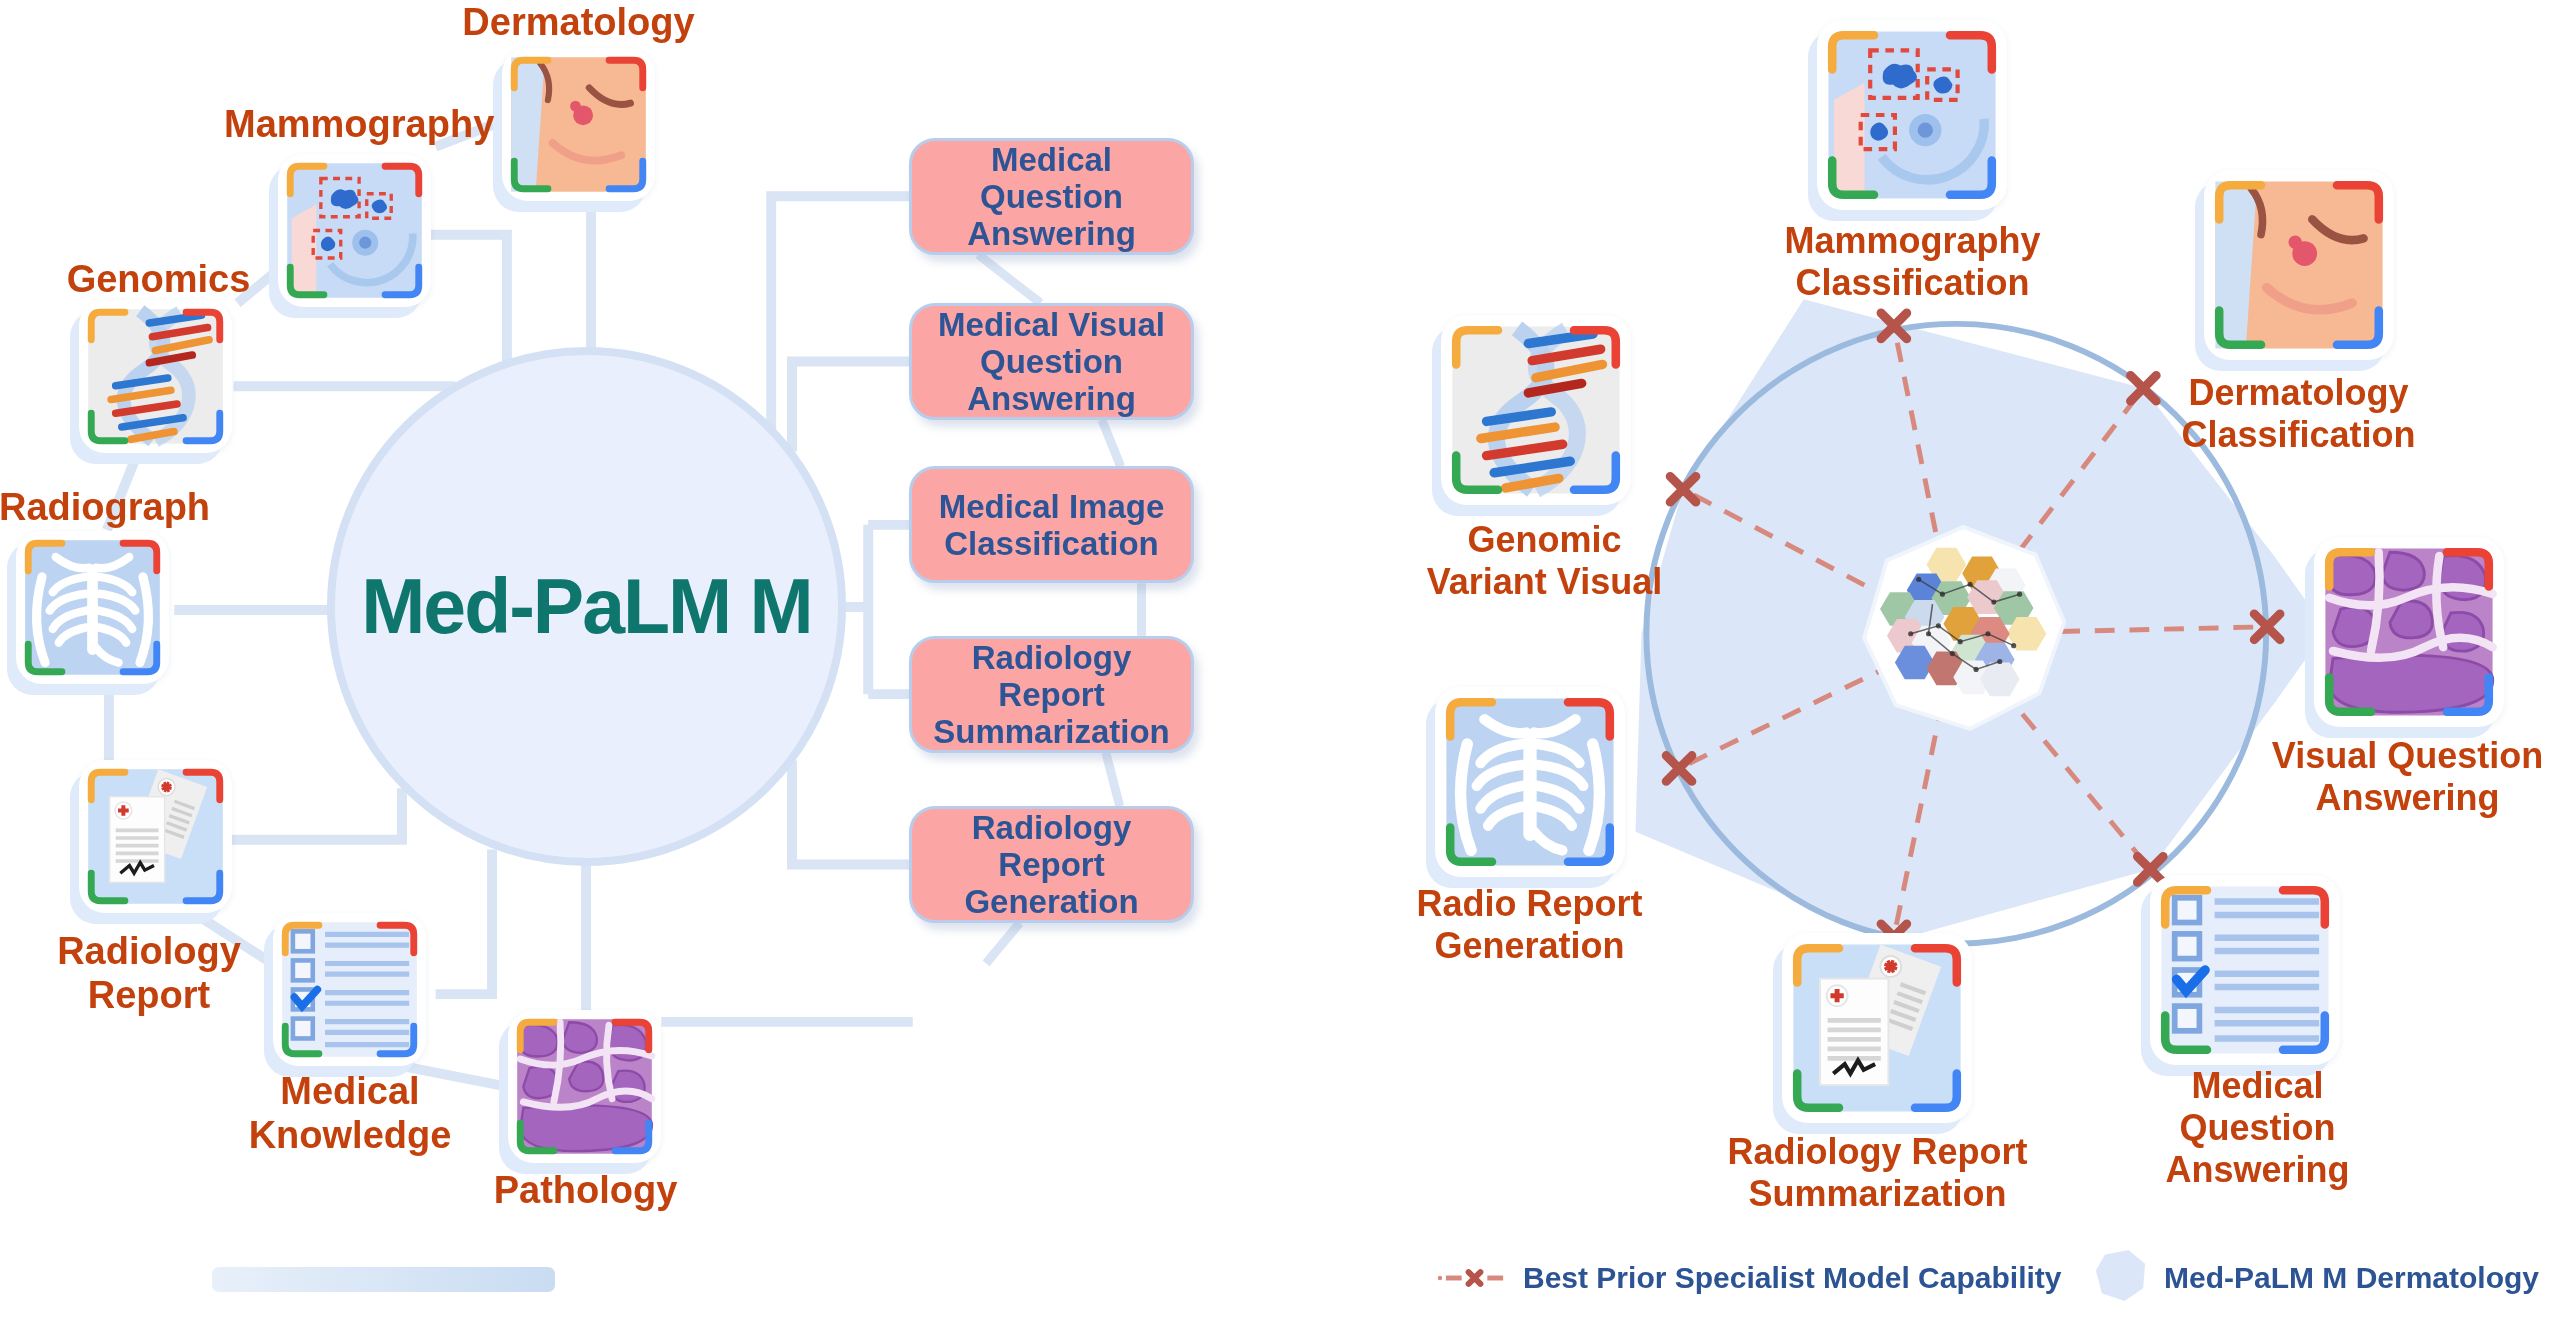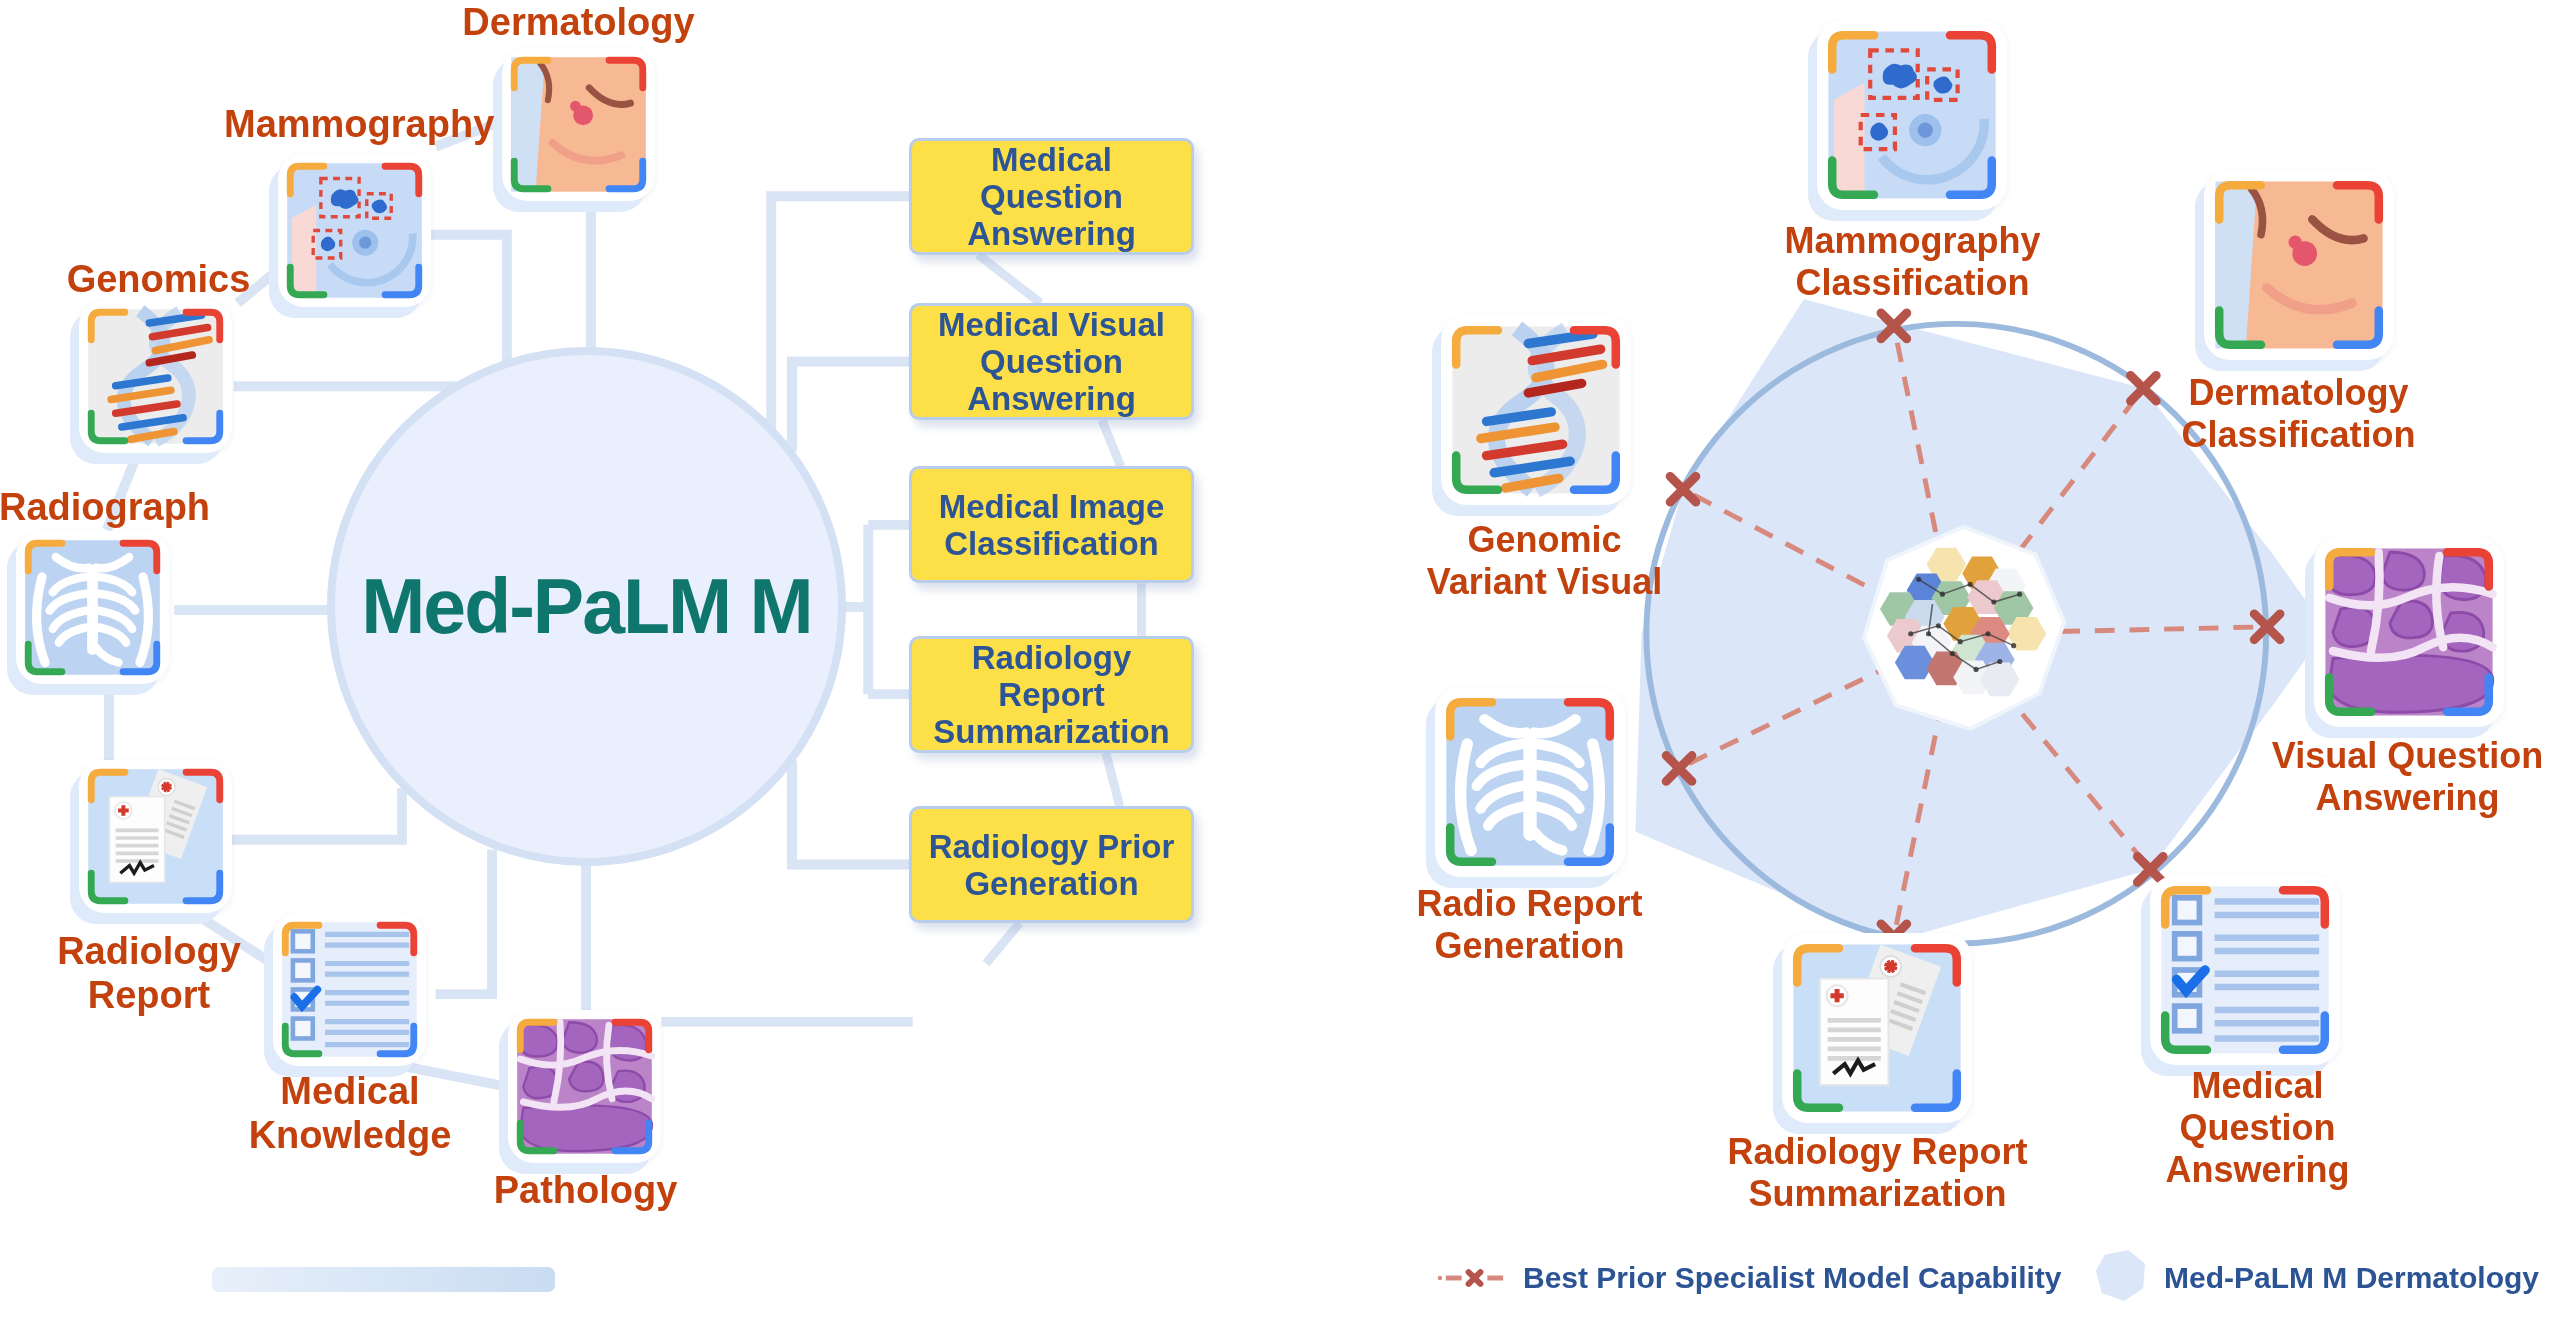--- a/index.html
+++ b/index.html
@@ -28,21 +28,21 @@
   
   .mlabel,.clabel{
     position:absolute;z-index:2;text-align:center;color:#c2410c;font-weight:700;
   }
   .mlabel{font-size:38px;line-height:44px;}
   .clabel{font-size:36px;line-height:42px;}
   .clabel .ln{display:block;}
   
   .task{
     position:absolute;left:909px;width:285px;height:117px;box-sizing:border-box;z-index:2;
-    background:#fde047;border:3px solid #b7cdeb;border-radius:10px;
+    background:#fca5a5;border:3px solid #b7cdeb;border-radius:26px;
     box-shadow:5px 7px 9px rgba(140,160,195,0.30);
     display:flex;align-items:center;justify-content:center;text-align:center;
     color:#2d5596;font-size:33px;line-height:37px;font-weight:700;padding:4px 14px;
   }
   
   .legend-bar{
     position:absolute;left:212px;top:1267px;width:343px;height:25px;border-radius:7px;z-index:2;
     background:linear-gradient(90deg,#e8f0fa,#c9dcf2);
   }
   .legend-text{
@@ -338,21 +338,21 @@
         <use href="#art-path"></use>
         <use href="#brackets"></use>
       </svg>
   </div>
   <div class="mlabel" style="left:457px;top:1168px;width:257px">Pathology</div>
 
   <div class="task" style="top:138px">Medical Question Answering</div>
   <div class="task" style="top:466px">Medical Image Classification</div>
   <div class="task" style="top:303px">Medical Visual Question Answering</div>
   <div class="task" style="top:636px">Radiology Report Summarization</div>
-  <div class="task" style="top:806px">Radiology Prior Generation</div>
+  <div class="task" style="top:806px">Radiology Report Generation</div>
 
   <div class="card card-r" style="left:1817px;top:20px">
     <svg viewBox="0 0 100 100">
         <use href="#art-mammo"></use>
         <use href="#brackets"></use>
       </svg>
   </div>
   <div class="clabel" style="left:1744px;top:220px;width:337px">
     <span class="ln">Mammography</span>
     <span class="ln">Classification</span>

